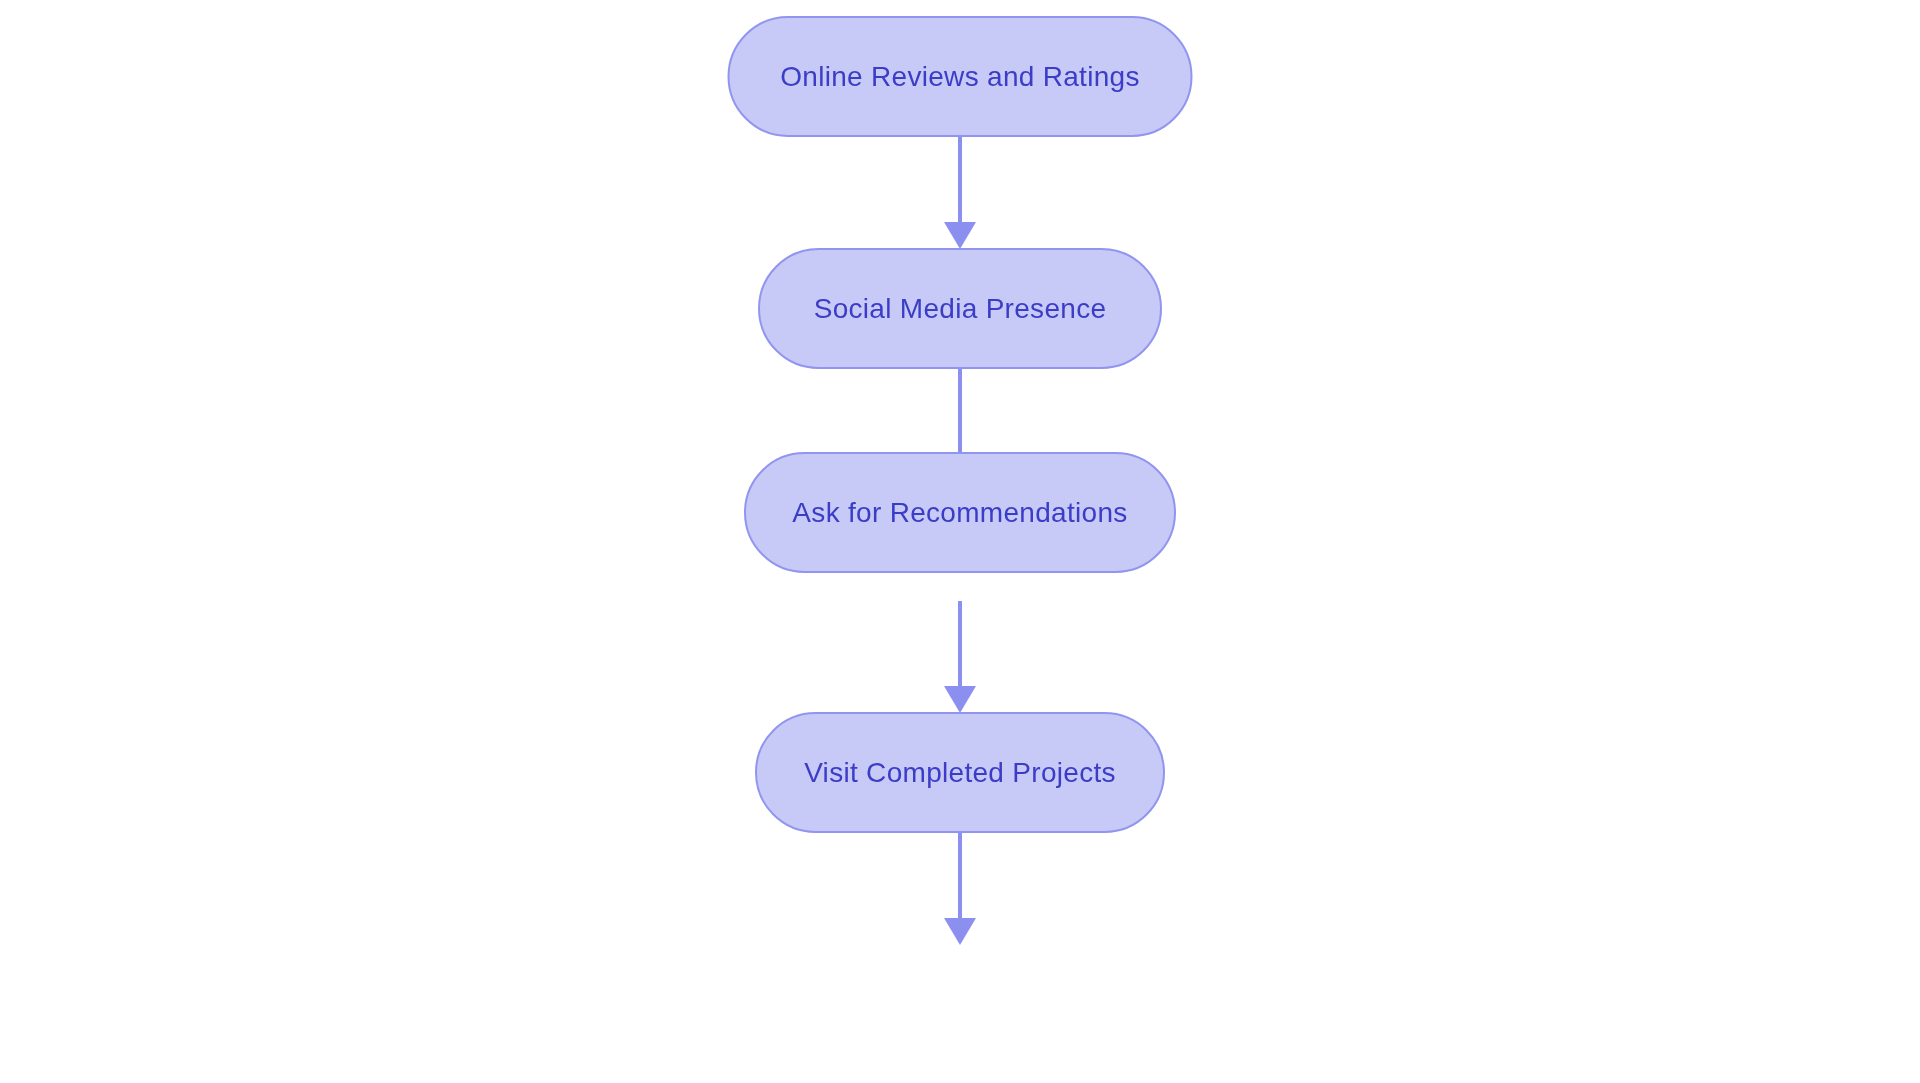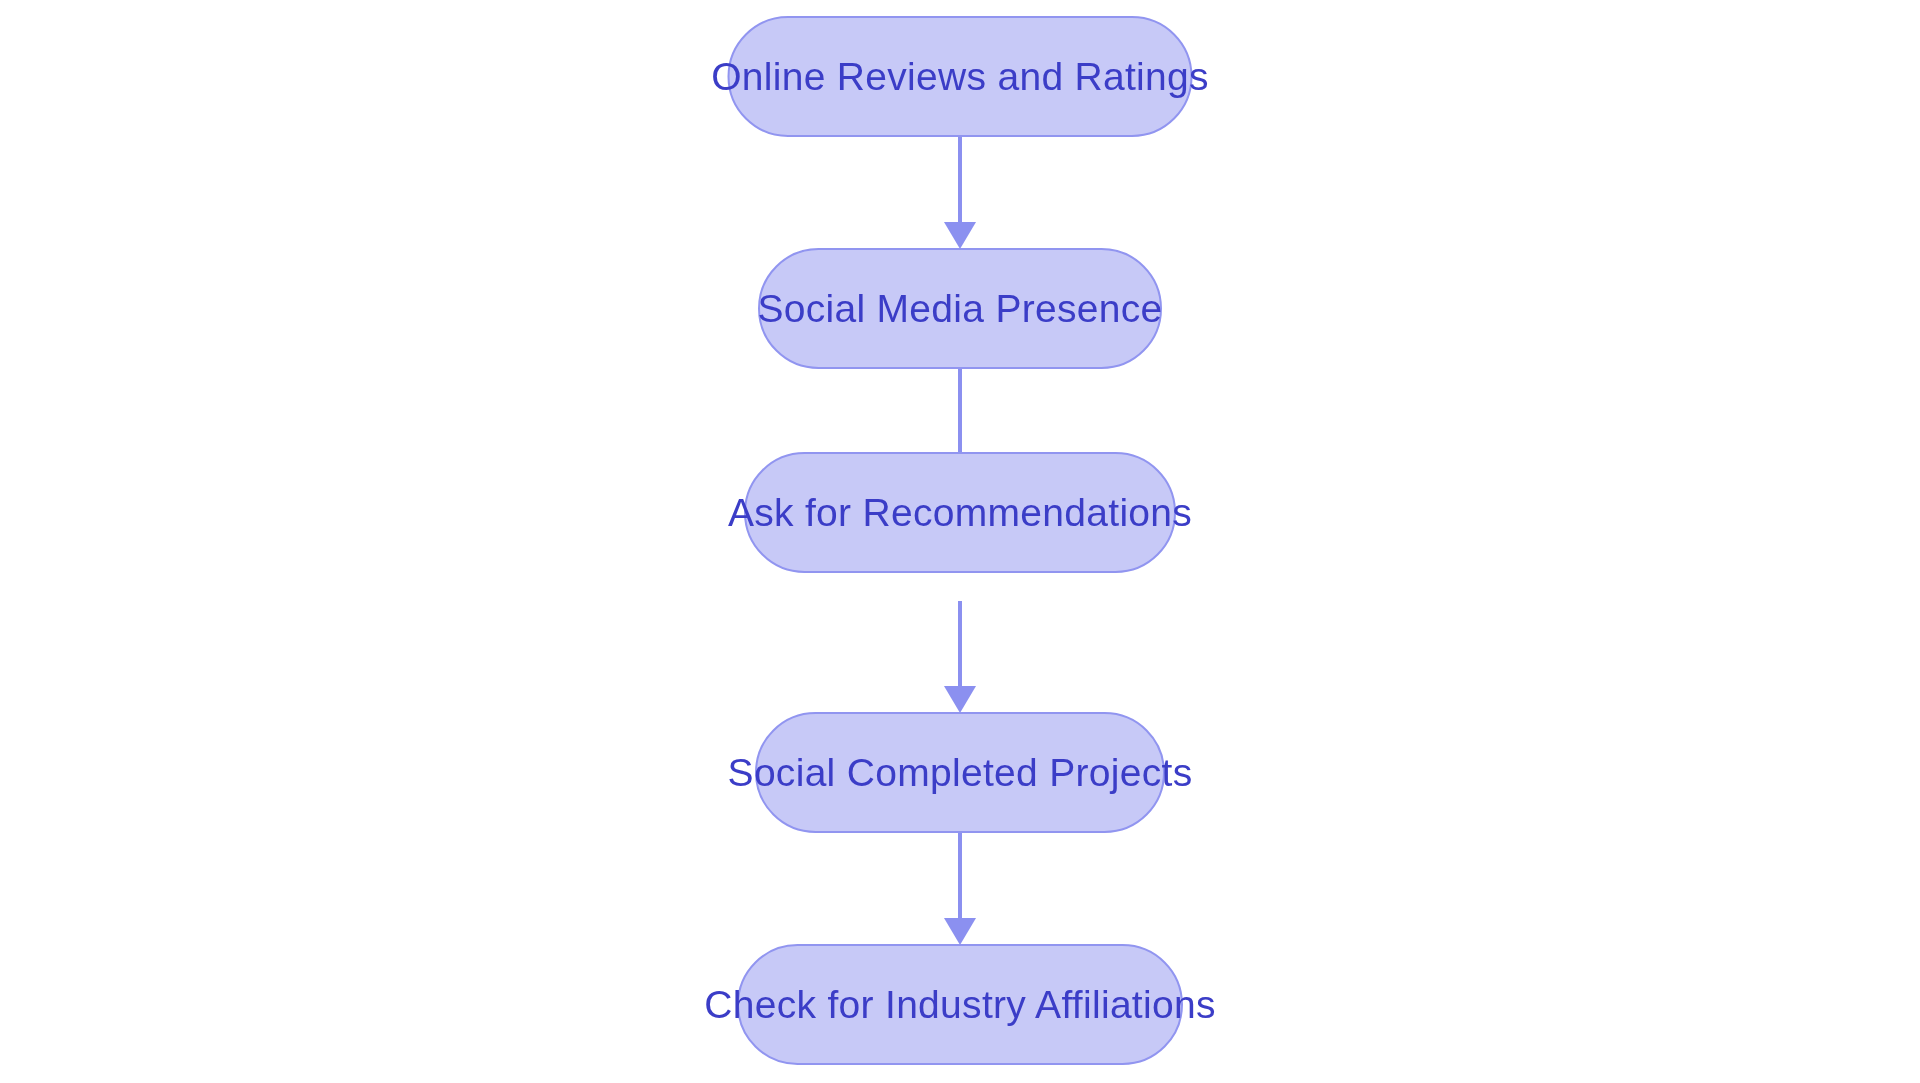--- a/index.html
+++ b/index.html
@@ -22,21 +22,21 @@
     height: 121px;
     box-sizing: border-box;
     background: var(--node-fill, #c7c9f7);
     border: 2px solid var(--node-border, #9195f0);
     border-radius: 61px;
     display: flex;
     align-items: center;
     justify-content: center;
   }
   .node-label {
-    font-size: 39px;
+    font-size: 28px;
     line-height: 1;
     letter-spacing: 0.3px;
     color: var(--text, #3b3dc7);
     white-space: nowrap;
   }
   .n1 { top: 16px;  width: 465px; }
   .n2 { top: 248px; width: 404px; }
   .n3 { top: 452px; width: 432px; }
   .n4 { top: 712px; width: 410px; }
   .n5 { top: 944px; width: 446px; }
@@ -95,25 +95,22 @@
   <div class="node n3">
     <span class="node-label">Ask for Recommendations</span>
   </div>
 
   <div class="edge e3">
     <div class="edge-line"></div>
     <div class="edge-head"></div>
   </div>
 
   <div class="node n4">
-    <span class="node-label">Social Completed Projects</span>
+    <span class="node-label">Visit Completed Projects</span>
   </div>
 
   <div class="edge e4">
     <div class="edge-line"></div>
     <div class="edge-head"></div>
   </div>
 
-  <div class="node n5">
-    <span class="node-label">Check for Industry Affiliations</span>
-  </div>
 
 </div>
 
 </body></html>

